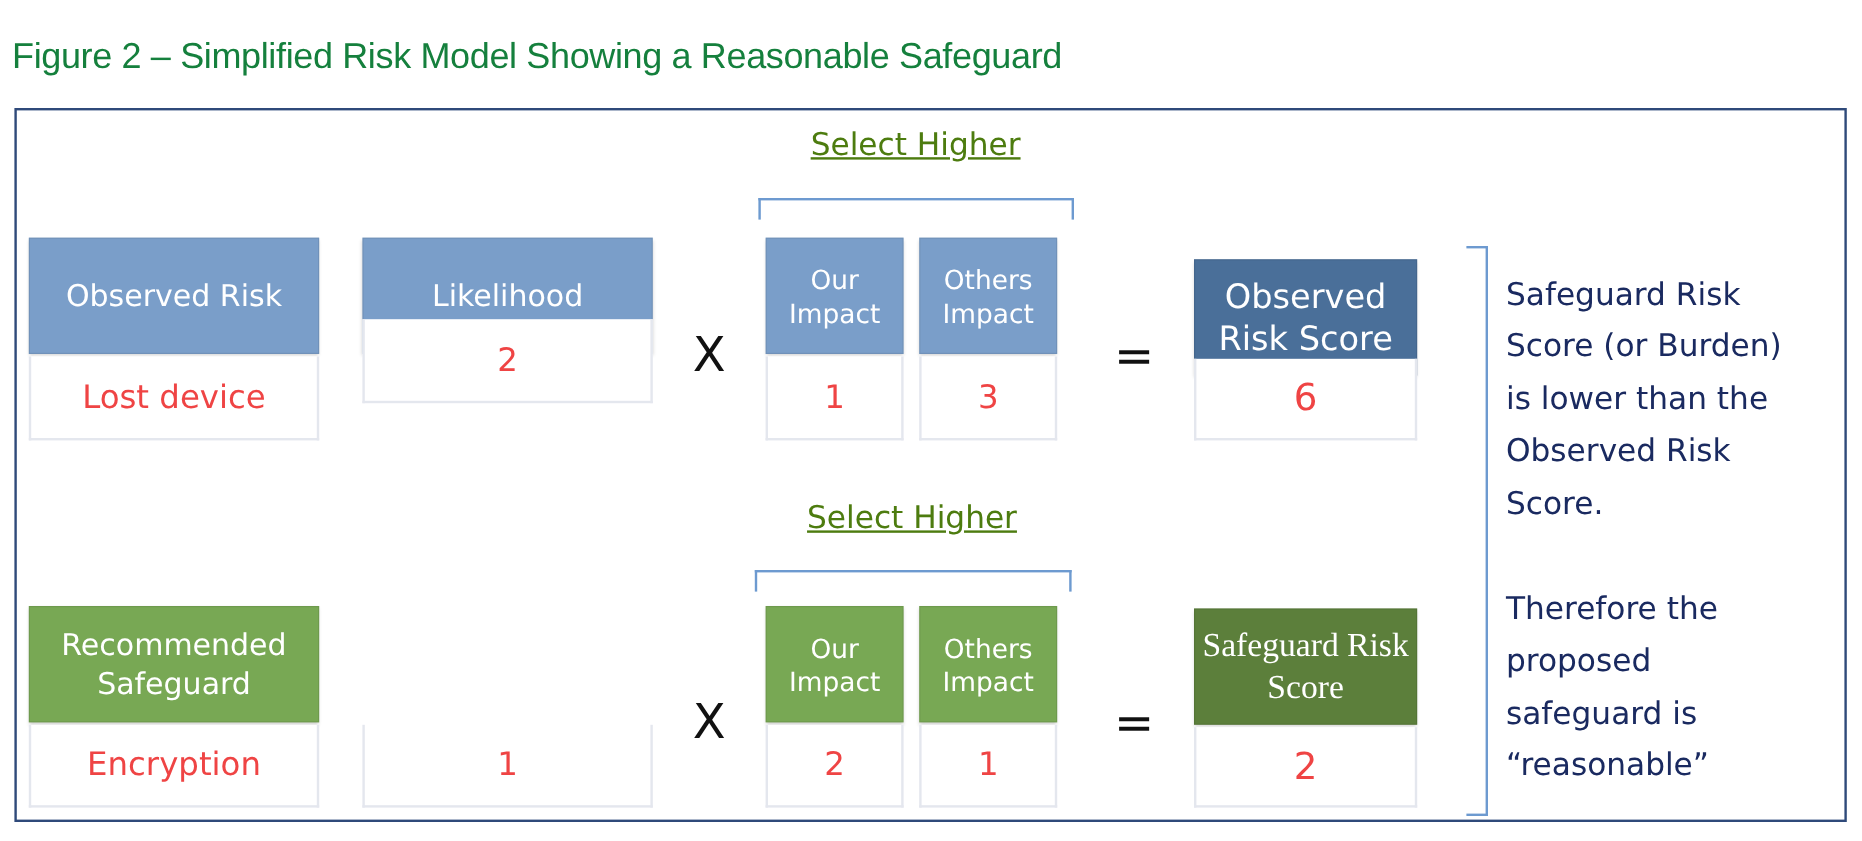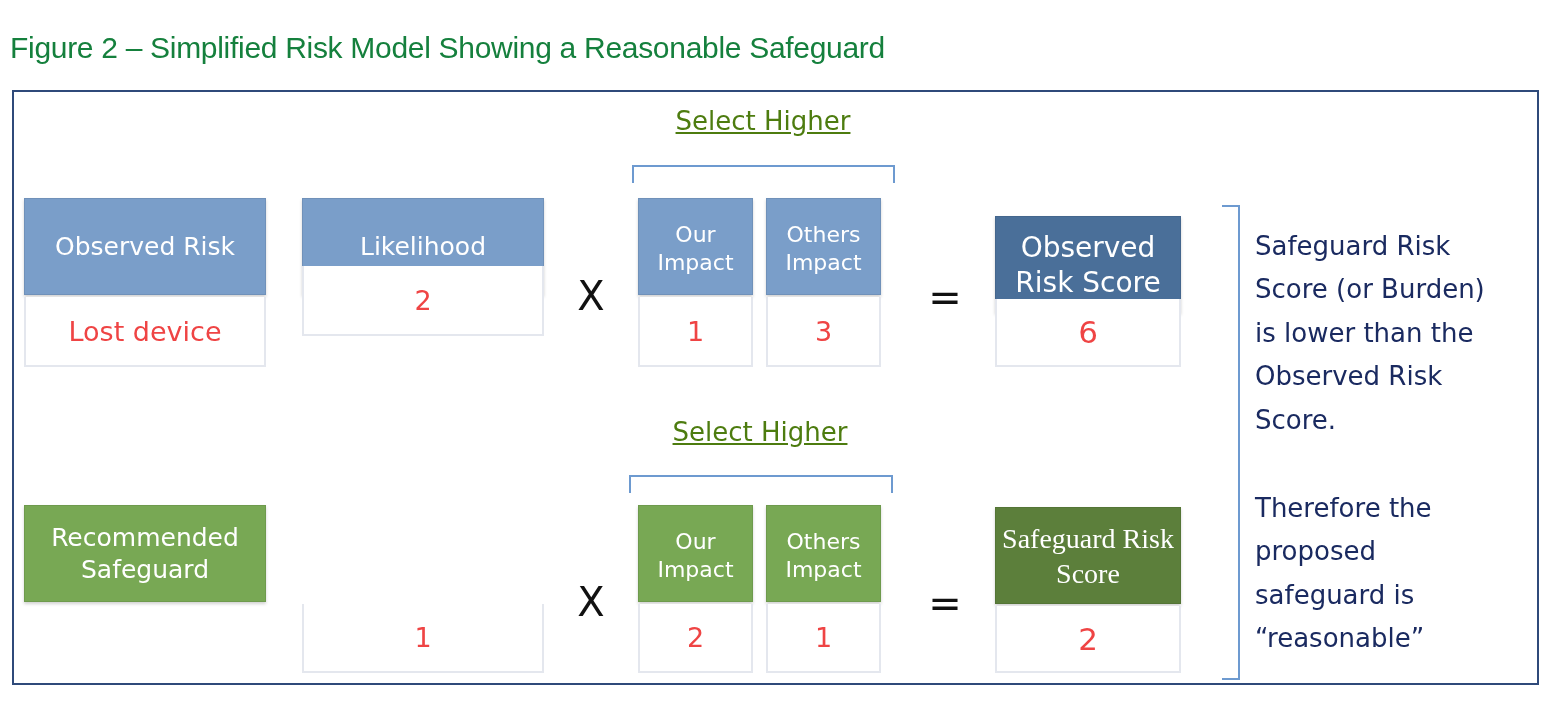--- a/index.html
+++ b/index.html
@@ -56,20 +56,21 @@
 <div class="box" style="left:995px; top:200px; width:186px; height:167px;">
   <div class="hdr blue-dark" style="height:97px; font-size:28px; padding:0 4px;">Observed Risk Score</div>
   <div class="cell" style="height:68px; font-size:31px;">6</div>
 </div>
 
 <div class="sel" style="left:760px; top:417px;">Select Higher</div>
 <div class="bracket-top" style="left:629px; top:475px; width:264px; height:18px;"></div>
 
 <div class="box" style="left:24px; top:505px; width:242px; height:168px;">
   <div class="hdr green" style="height:97px; font-size:25px; padding:0 8px;">Recommended Safeguard</div>
+  <div class="cell" style="height:69px; font-size:27px;">Encryption</div>
 </div>
 
 <div class="box" style="left:302px; top:505px; width:242px; height:168px;">
   <div class="cell" style="height:69px; font-size:27px;">1</div>
 </div>
 
 <div class="op" style="left:591px; top:602px;">X</div>
 
 <div class="box" style="left:638px; top:505px; width:115px; height:168px;">
   <div class="hdr green" style="height:97px; font-size:22px; padding-top:4px;">Our Impact</div>

